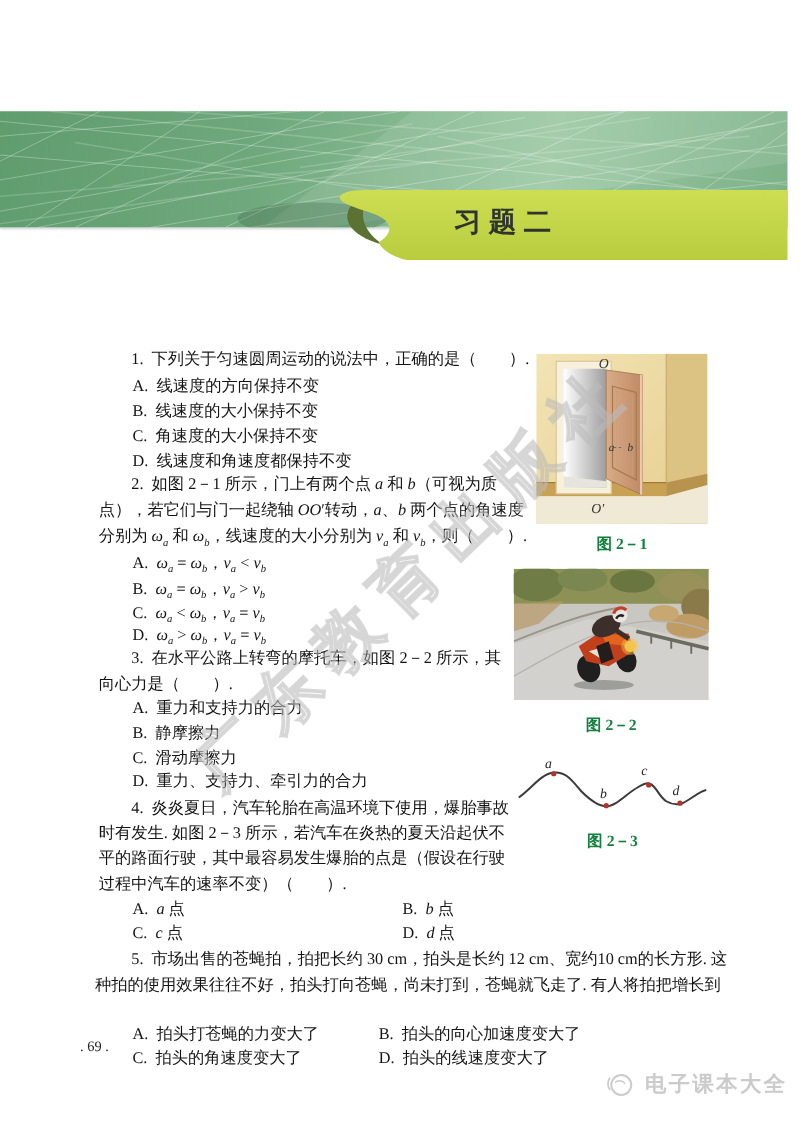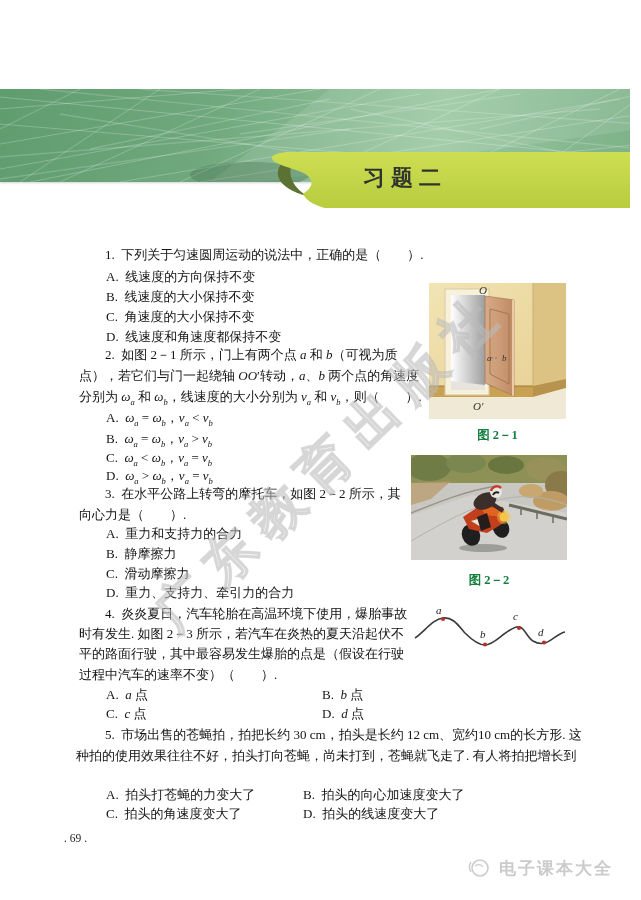--- a/index.html
+++ b/index.html
@@ -14,36 +14,36 @@
     box-shadow:0 1px 2px rgba(0,0,0,.18);
   }
   .band svg { position:absolute; left:0; top:0; }
   .ribbon { position:absolute; left:251px; top:144px; width:390px; height:72px; }
   .ribbon-title {
     position:absolute; left:363px; top:163px; z-index:4;
     font-family:"Liberation Sans","DejaVu Sans",sans-serif;
     font-size:22px; font-weight:600; letter-spacing:6px; color:#30342e;
   }
   
-  .t { position:absolute; font-size:13px; line-height:15px; white-space:nowrap; color:#141414; }
+  .t { position:absolute; font-size:13px; line-height:15px; white-space:nowrap; color:#141414;margin-top:32px; }
   .t sub { font-size:8.5px; }
   .t i { font-family:"Liberation Serif","DejaVu Serif",serif; }
   
   .fig { position:absolute; }
   .cap { position:absolute; font-size:12.5px; font-weight:bold; color:#15803d; text-align:center; }
   
   .wm-diag {
     position:absolute; left:70px; top:426px; width:520px; z-index:6; text-align:center;
     transform:rotate(-44deg); white-space:nowrap; pointer-events:none;
     font-size:52px; font-weight:700; letter-spacing:14px;
     color:rgba(200,200,200,0.10); -webkit-text-stroke:1.5px rgba(185,185,185,0.55);
   }
   .page-num { position:absolute; left:64px; top:832px; font-size:11.5px; color:#222; }
   .wm-foot {
-    position:absolute; left:467px; top:856px; display:flex; align-items:center; gap:8px;
+    position:absolute; left:484px; top:856px; display:flex; align-items:flex-start; gap:8px;
     color:#cccccc; font-family:"Liberation Sans","DejaVu Sans",sans-serif;
   }
   .wm-foot .txt { font-size:17px; font-weight:700; letter-spacing:2px; color:#cbcbcb;
     text-shadow:0 1px 0 #ffffff; }
 </style>
 </head>
 <body>
 
 <div class="page">
 
@@ -215,20 +215,21 @@
       <circle cx="30" cy="14" r="2.1" fill="#b5322a"></circle>
       <circle cx="72" cy="39.5" r="2.1" fill="#b5322a"></circle>
       <circle cx="106" cy="23" r="2.1" fill="#b5322a"></circle>
       <circle cx="131" cy="37.5" r="2.1" fill="#b5322a"></circle>
       <text x="23" y="9" font-size="11" font-style="italic" fill="#222">a</text>
       <text x="67" y="33" font-size="11" font-style="italic" fill="#222">b</text>
       <text x="100" y="15" font-size="11" font-style="italic" fill="#222">c</text>
       <text x="125" y="31" font-size="11" font-style="italic" fill="#222">d</text>
     </svg>
   </div>
+  <div class="cap" style="left:413px;top:665px;width:154px">图 2－3</div>
 
   <div class="wm-diag">广东教育出版社</div>
 
   <div class="page-num">. 69 .</div>
 
   <div class="wm-foot">
     <svg width="24" height="24" viewBox="0 0 24 24">
       <circle cx="13" cy="12" r="8" fill="none" stroke="#cccccc" stroke-width="1.6"></circle>
       <path d="M4,6 C2,9 2,13 4,16" stroke="#cccccc" stroke-width="1.4" fill="none"></path>
       <path d="M8,10 C10,8 14,8 16,11" stroke="#cccccc" stroke-width="1.2" fill="none"></path>

